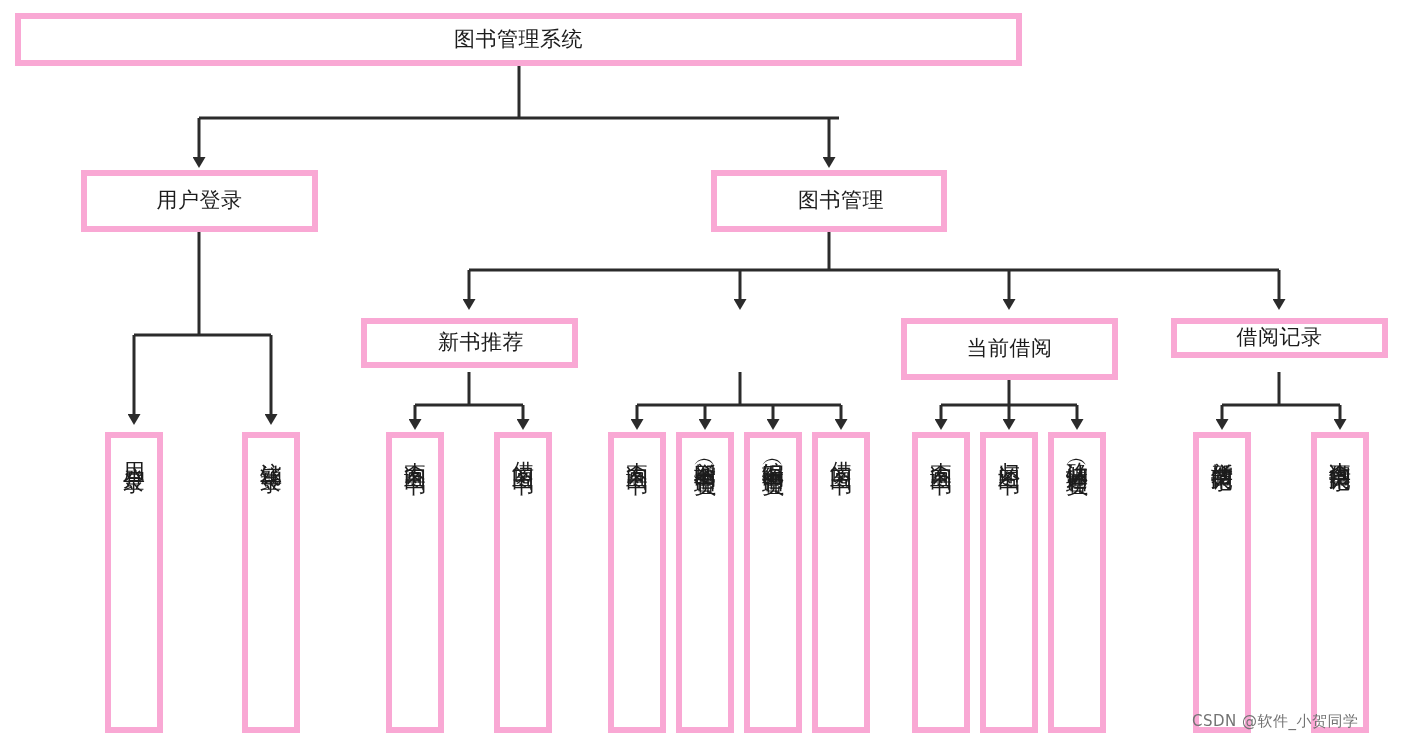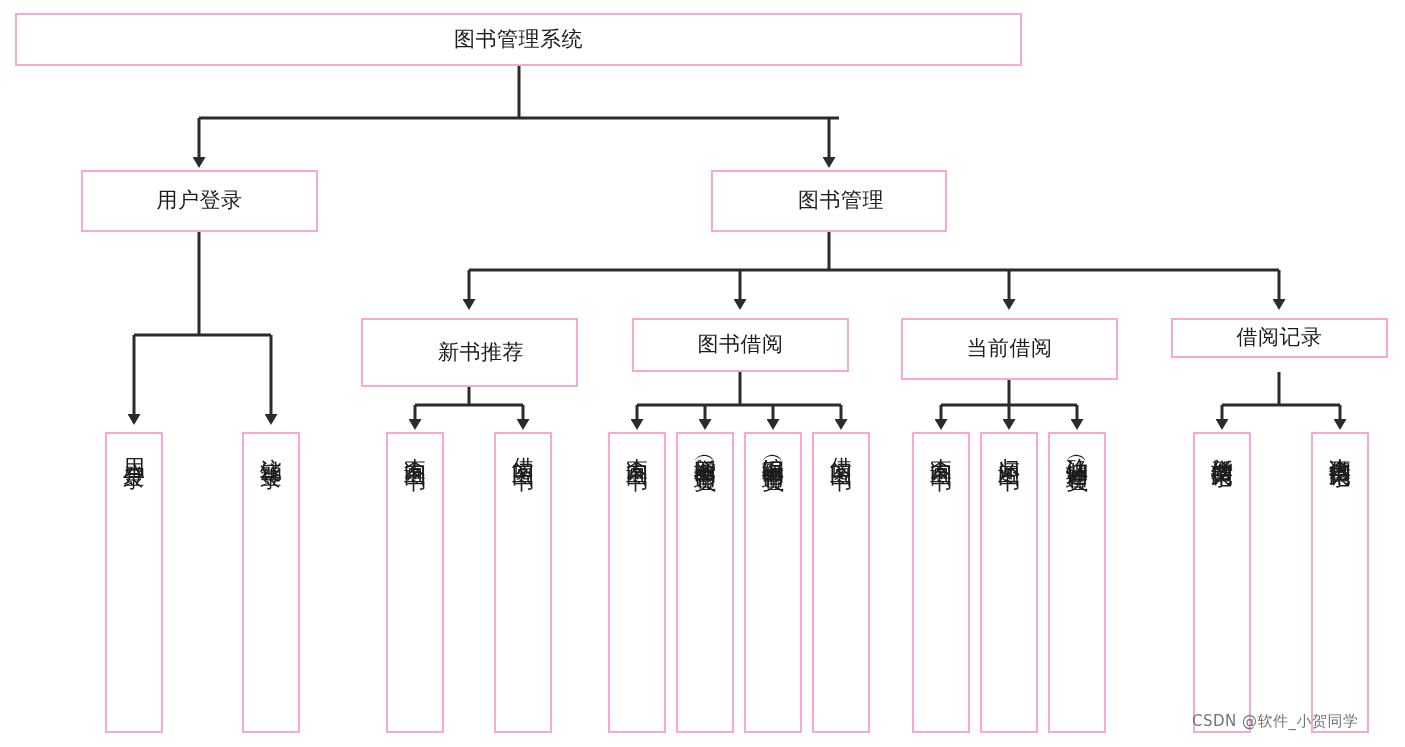--- a/index.html
+++ b/index.html
@@ -19,21 +19,21 @@
   #edges{
     position:absolute;
     left:0; top:0;
     width:1405px;
     height:747px;
     pointer-events:none;
   }
   .node{
     position:absolute;
     box-sizing:border-box;
-    border:2px solid #f9a8d4;
+    border:6px solid #f9a8d4;
     background:#ffffff;
     display:flex;
     align-items:center;
     justify-content:center;
     overflow:hidden;
   }
   .node .label{
     font-size:21px;
     line-height:1.12;
     letter-spacing:0.5px;
@@ -129,27 +129,24 @@
   </div>
 
   <div class="node" style="left:81px; top:170px; width:237px; height:62px;">
     <span class="label">用户登录</span>
   </div>
 
   <div class="node" style="left:711px; top:170px; width:236px; height:62px;padding-left:24px;">
     <span class="label">图书管理</span>
   </div>
 
-  <div class="node" style="left:361px; top:318px; width:217px; height:69px;padding-left:23px;">
+  <div class="node" style="left:361px; top:318px; width:217px; height:50px;padding-left:23px;">
     <span class="label">新书推荐</span>
   </div>
 
-  <div class="node" style="left:632px; top:318px; width:217px; height:54px;">
-    <span class="label">图书借阅</span>
-  </div>
 
   <div class="node" style="left:901px; top:318px; width:217px; height:62px;">
     <span class="label">当前借阅</span>
   </div>
 
   <div class="node" style="left:1171px; top:318px; width:217px; height:40px;">
     <span class="label">借阅记录</span>
   </div>
 
   <div class="node vert" style="left:105px; top:432px; width:58px; height:301px;">

